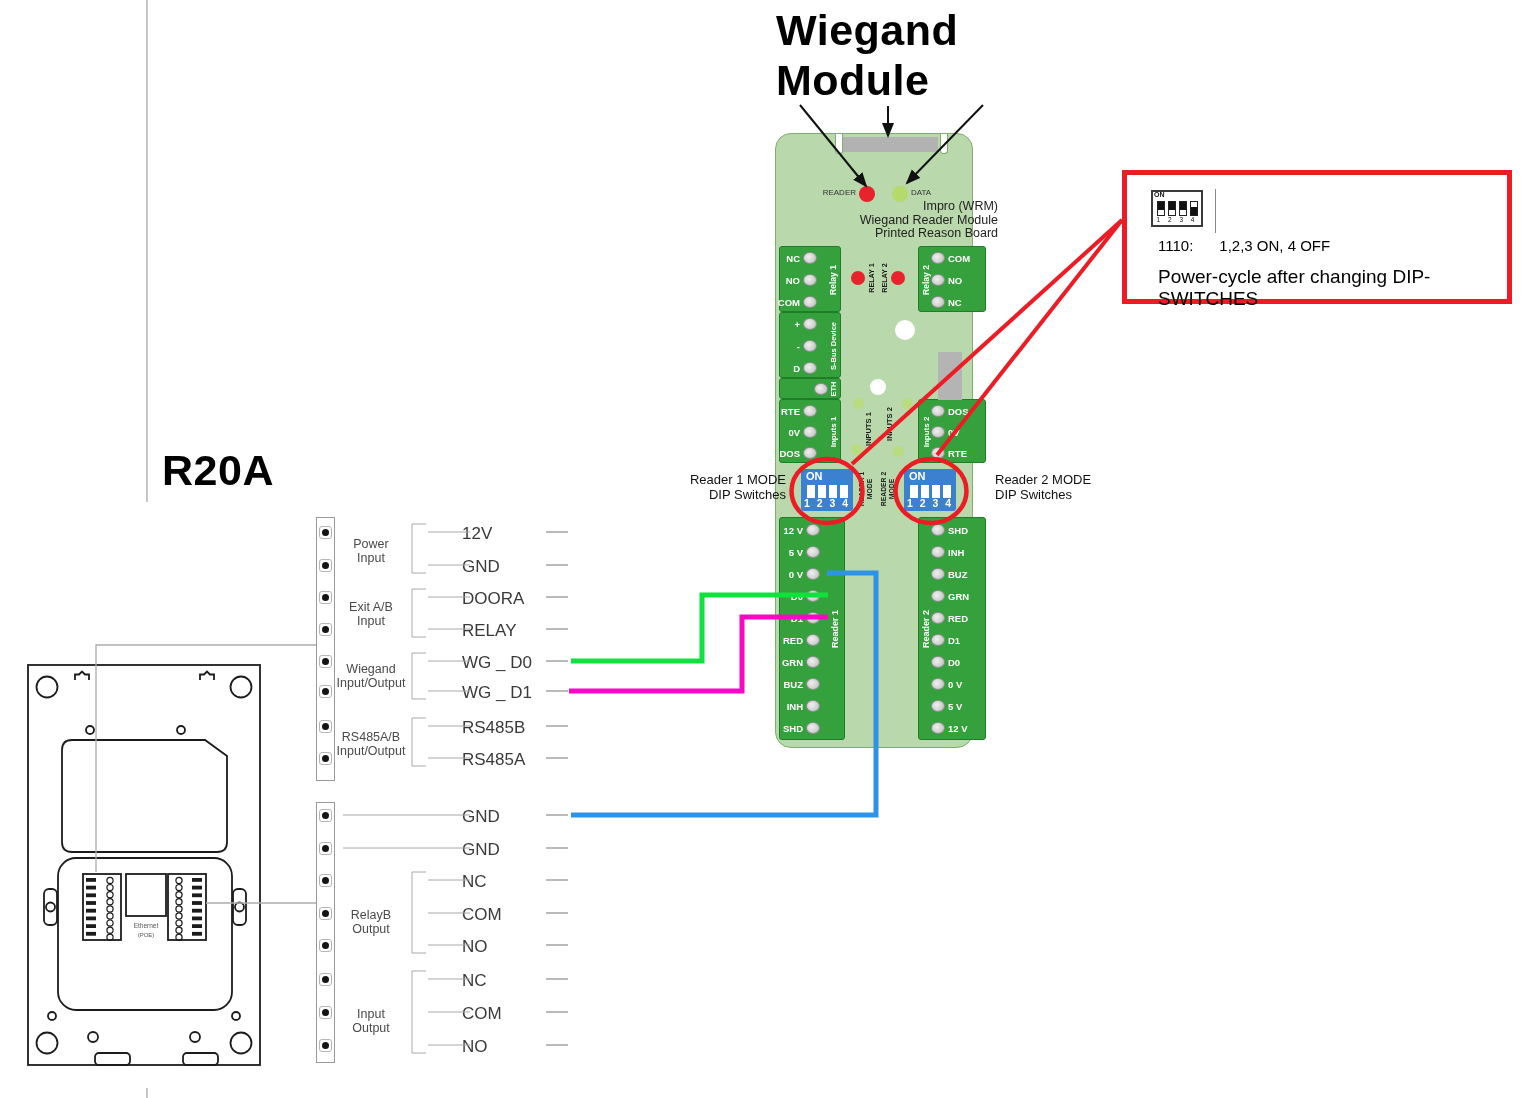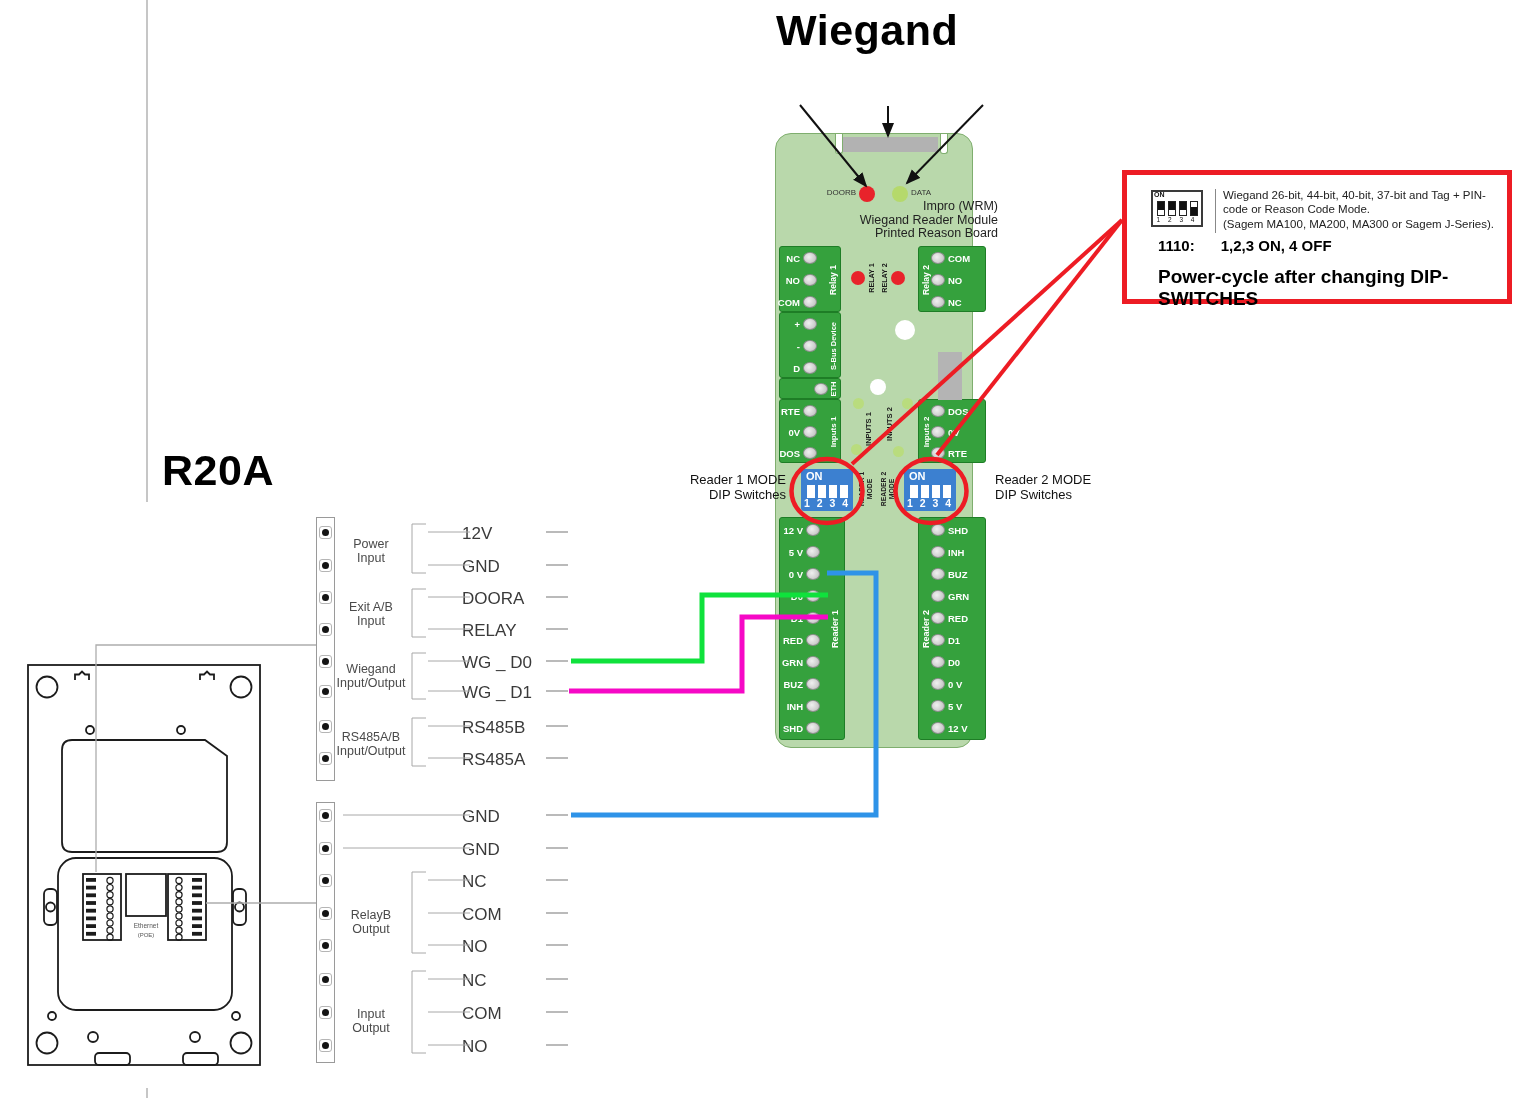--- a/index.html
+++ b/index.html
@@ -23,46 +23,47 @@
   .dip .nums{position:absolute;left:0;top:28px;width:100%;text-align:center;font-size:10.5px;font-weight:700;letter-spacing:2px}
   .sidelab{font-size:13px;color:#111;line-height:1.12}
   .strip{position:absolute;left:316px;width:19px;background:#fff;border:1px solid #9a9a9a;box-sizing:border-box}
   .term{position:absolute;left:2px;width:13px;height:13px;border:1px solid #b5b5b5;border-radius:3px;background:#fff;display:grid;place-items:center;box-sizing:border-box}
   .term::after{content:"";width:7px;height:7px;background:#141414;border-radius:50%}
   .wlbl{position:absolute;left:462px;width:90px;text-align:left;font-size:17px;color:#3a3a3a}
   .glbl{position:absolute;left:321px;width:100px;text-align:center;font-size:12.5px;color:#4a4a4a;line-height:14px}
   .rdrmode{font-size:6.8px;font-weight:700;color:#222;line-height:1.2;text-align:center}
   .callout{position:absolute;left:1122px;top:170px;width:390px;height:134px;background:#fff;border:5px solid #ed1c24;box-sizing:border-box;z-index:6}
   .co-desc{position:absolute;left:96px;top:13px;width:278px;font-size:11.5px;line-height:1.24;color:#222}
-  .co-bold{font-weight:700;color:#000}
+  .co-bold{font-weight:400;color:#000}
   .dicon{position:absolute;left:24px;top:15px;width:52px;height:37px;border:2px solid #3a3a3a;box-sizing:border-box}
   .dicon .on{position:absolute;left:1px;top:-1px;font-size:7px;font-weight:700;color:#111}
   .dicon .slot{position:absolute;top:9px;width:8px;height:15px;border:1px solid #222;box-sizing:border-box;background:#fff}
   .dicon .h{position:absolute;left:0;width:100%;height:8px;background:#111}
   .dicon .nums{position:absolute;left:0;top:24px;width:100%;text-align:center;font-size:6.5px;color:#111;letter-spacing:3px}
   svg{display:block}
 </style>
 </head>
 <body>
 
 <div class="pageline" style="top:0;height:502px"></div>
 <div class="pageline" style="top:1088px;height:10px"></div>
 
 <div class="abs bigtitle" style="left:776px;top:6px">
   <div>Wiegand</div>
+  <div>Module</div>
 </div>
 <div class="abs bigtitle" style="left:162px;top:446px">R20A</div>
 
 <div class="pcb"></div>
 
 <div class="abs" style="left:843px;top:137px;width:95px;height:15px;background:#b2b2b2"></div>
 <div class="abs" style="left:835px;top:134px;width:6px;height:19px;background:#fff;border:1px solid #7fae6e;border-top:none;border-radius:0 0 3px 3px"></div>
 <div class="abs" style="left:940px;top:134px;width:6px;height:19px;background:#fff;border:1px solid #7fae6e;border-top:none;border-radius:0 0 3px 3px"></div>
 
-<div class="abs" style="left:800px;top:188px;width:56px;text-align:right;font-size:8px;color:#333">DOORB</div>
+<div class="abs" style="left:800px;top:188px;width:56px;text-align:right;font-size:8px;color:#333">READER</div>
 <div class="led" style="left:859px;top:186px;width:16px;height:16px;background:#e8232b"></div>
 <div class="led" style="left:892px;top:186px;width:16px;height:16px;background:#b5d96b"></div>
 <div class="abs" style="left:911px;top:188px;font-size:8px;color:#333">DATA</div>
 
 <div class="abs c" style="left:778px;top:200px;width:220px;font-size:12.5px;line-height:1.08;color:#222">
   <div>Impro (WRM)</div>
   <div>Wiegand Reader Module</div>
   <div>Printed Reason Board</div>
 </div>
 
@@ -506,23 +507,18 @@
       </div>
     <div class="slot" style="left:26px">
         <div class="h" style="top:0"></div>
       </div>
     <div class="slot" style="left:37px">
         <div class="h" style="bottom:0"></div>
       </div>
     <div class="nums">1 2 3 4</div>
   </div>
   <div class="abs" style="left:88px;top:14px;width:1px;height:44px;background:#888"></div>
-  <div class="co-desc">
-    <div>Wiegand 26-bit, 44-bit, 40-bit, 37-bit and Tag + PIN-</div>
-    <div>code or Reason Code Mode.</div>
-    <div>(Sagem MA100, MA200, MA300 or Sagem J-Series).</div>
-  </div>
   <div class="abs co-bold" style="left:31px;top:62px;font-size:15px;display:flex;gap:26px">
     <span>1110:</span>
     <span>1,2,3 ON, 4 OFF</span>
   </div>
   <div class="abs co-bold" style="left:31px;top:91px;font-size:19px">Power-cycle after changing DIP-SWITCHES</div>
 </div>
 
 </body></html>

